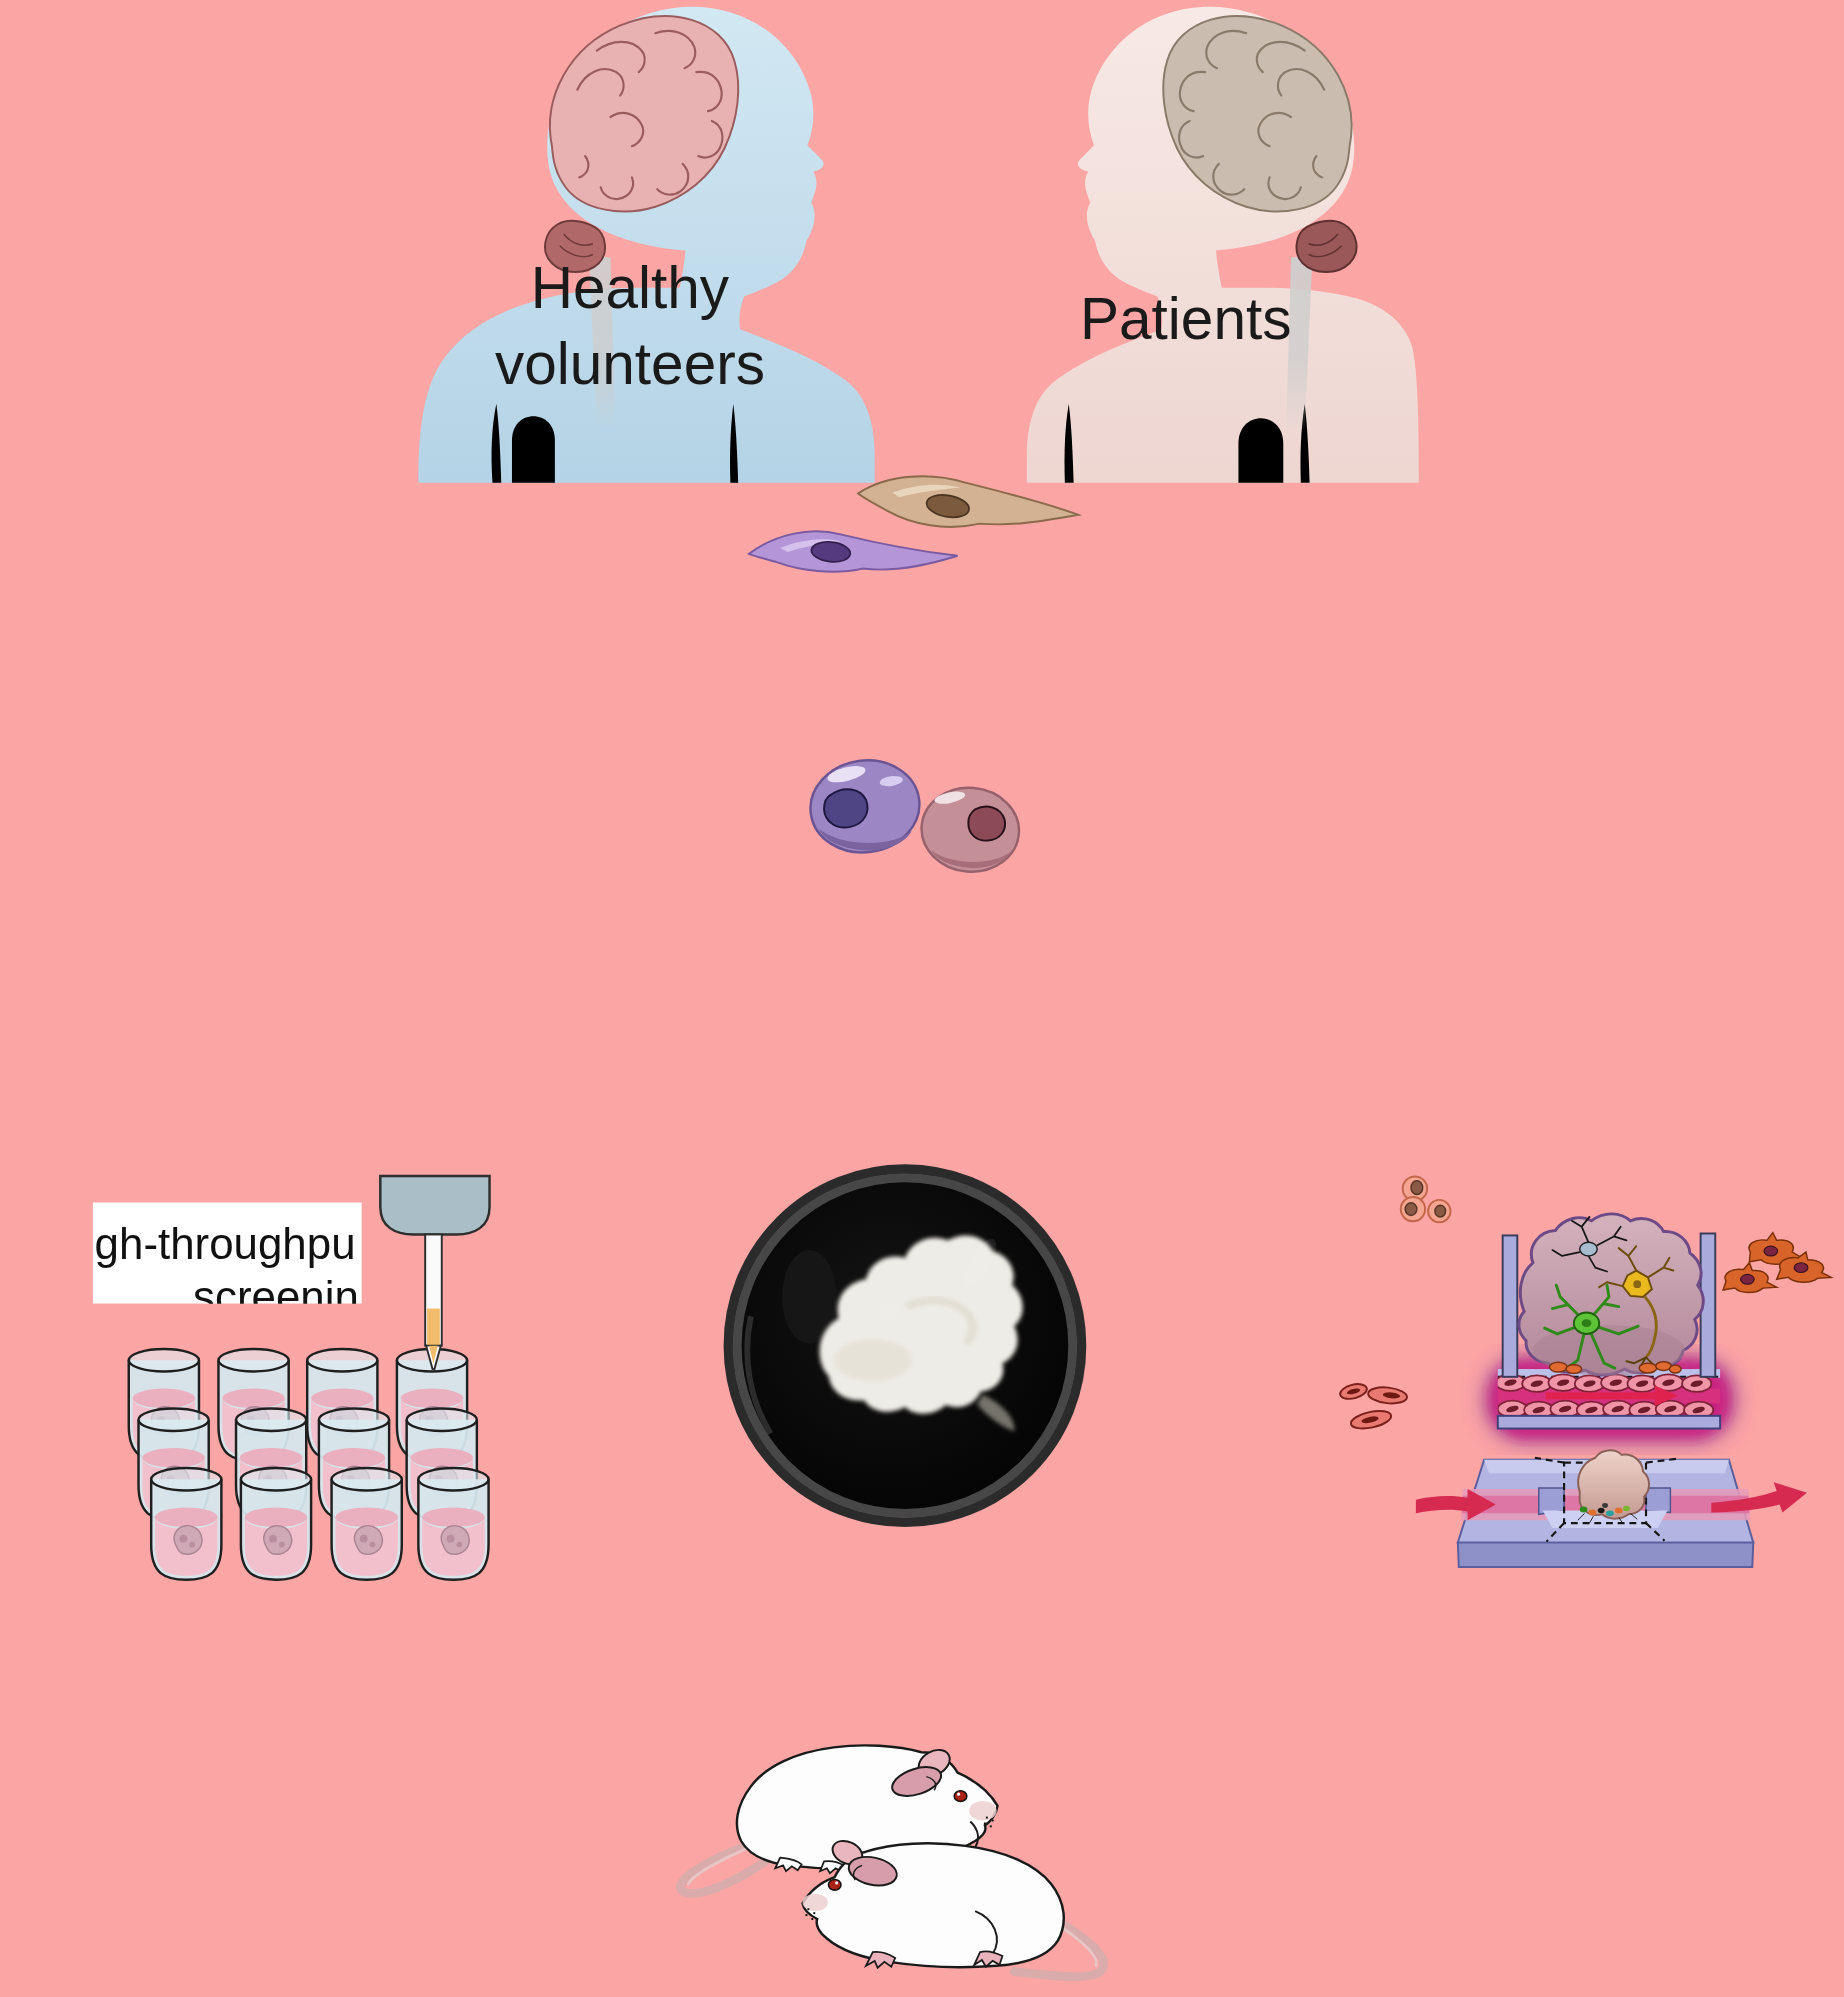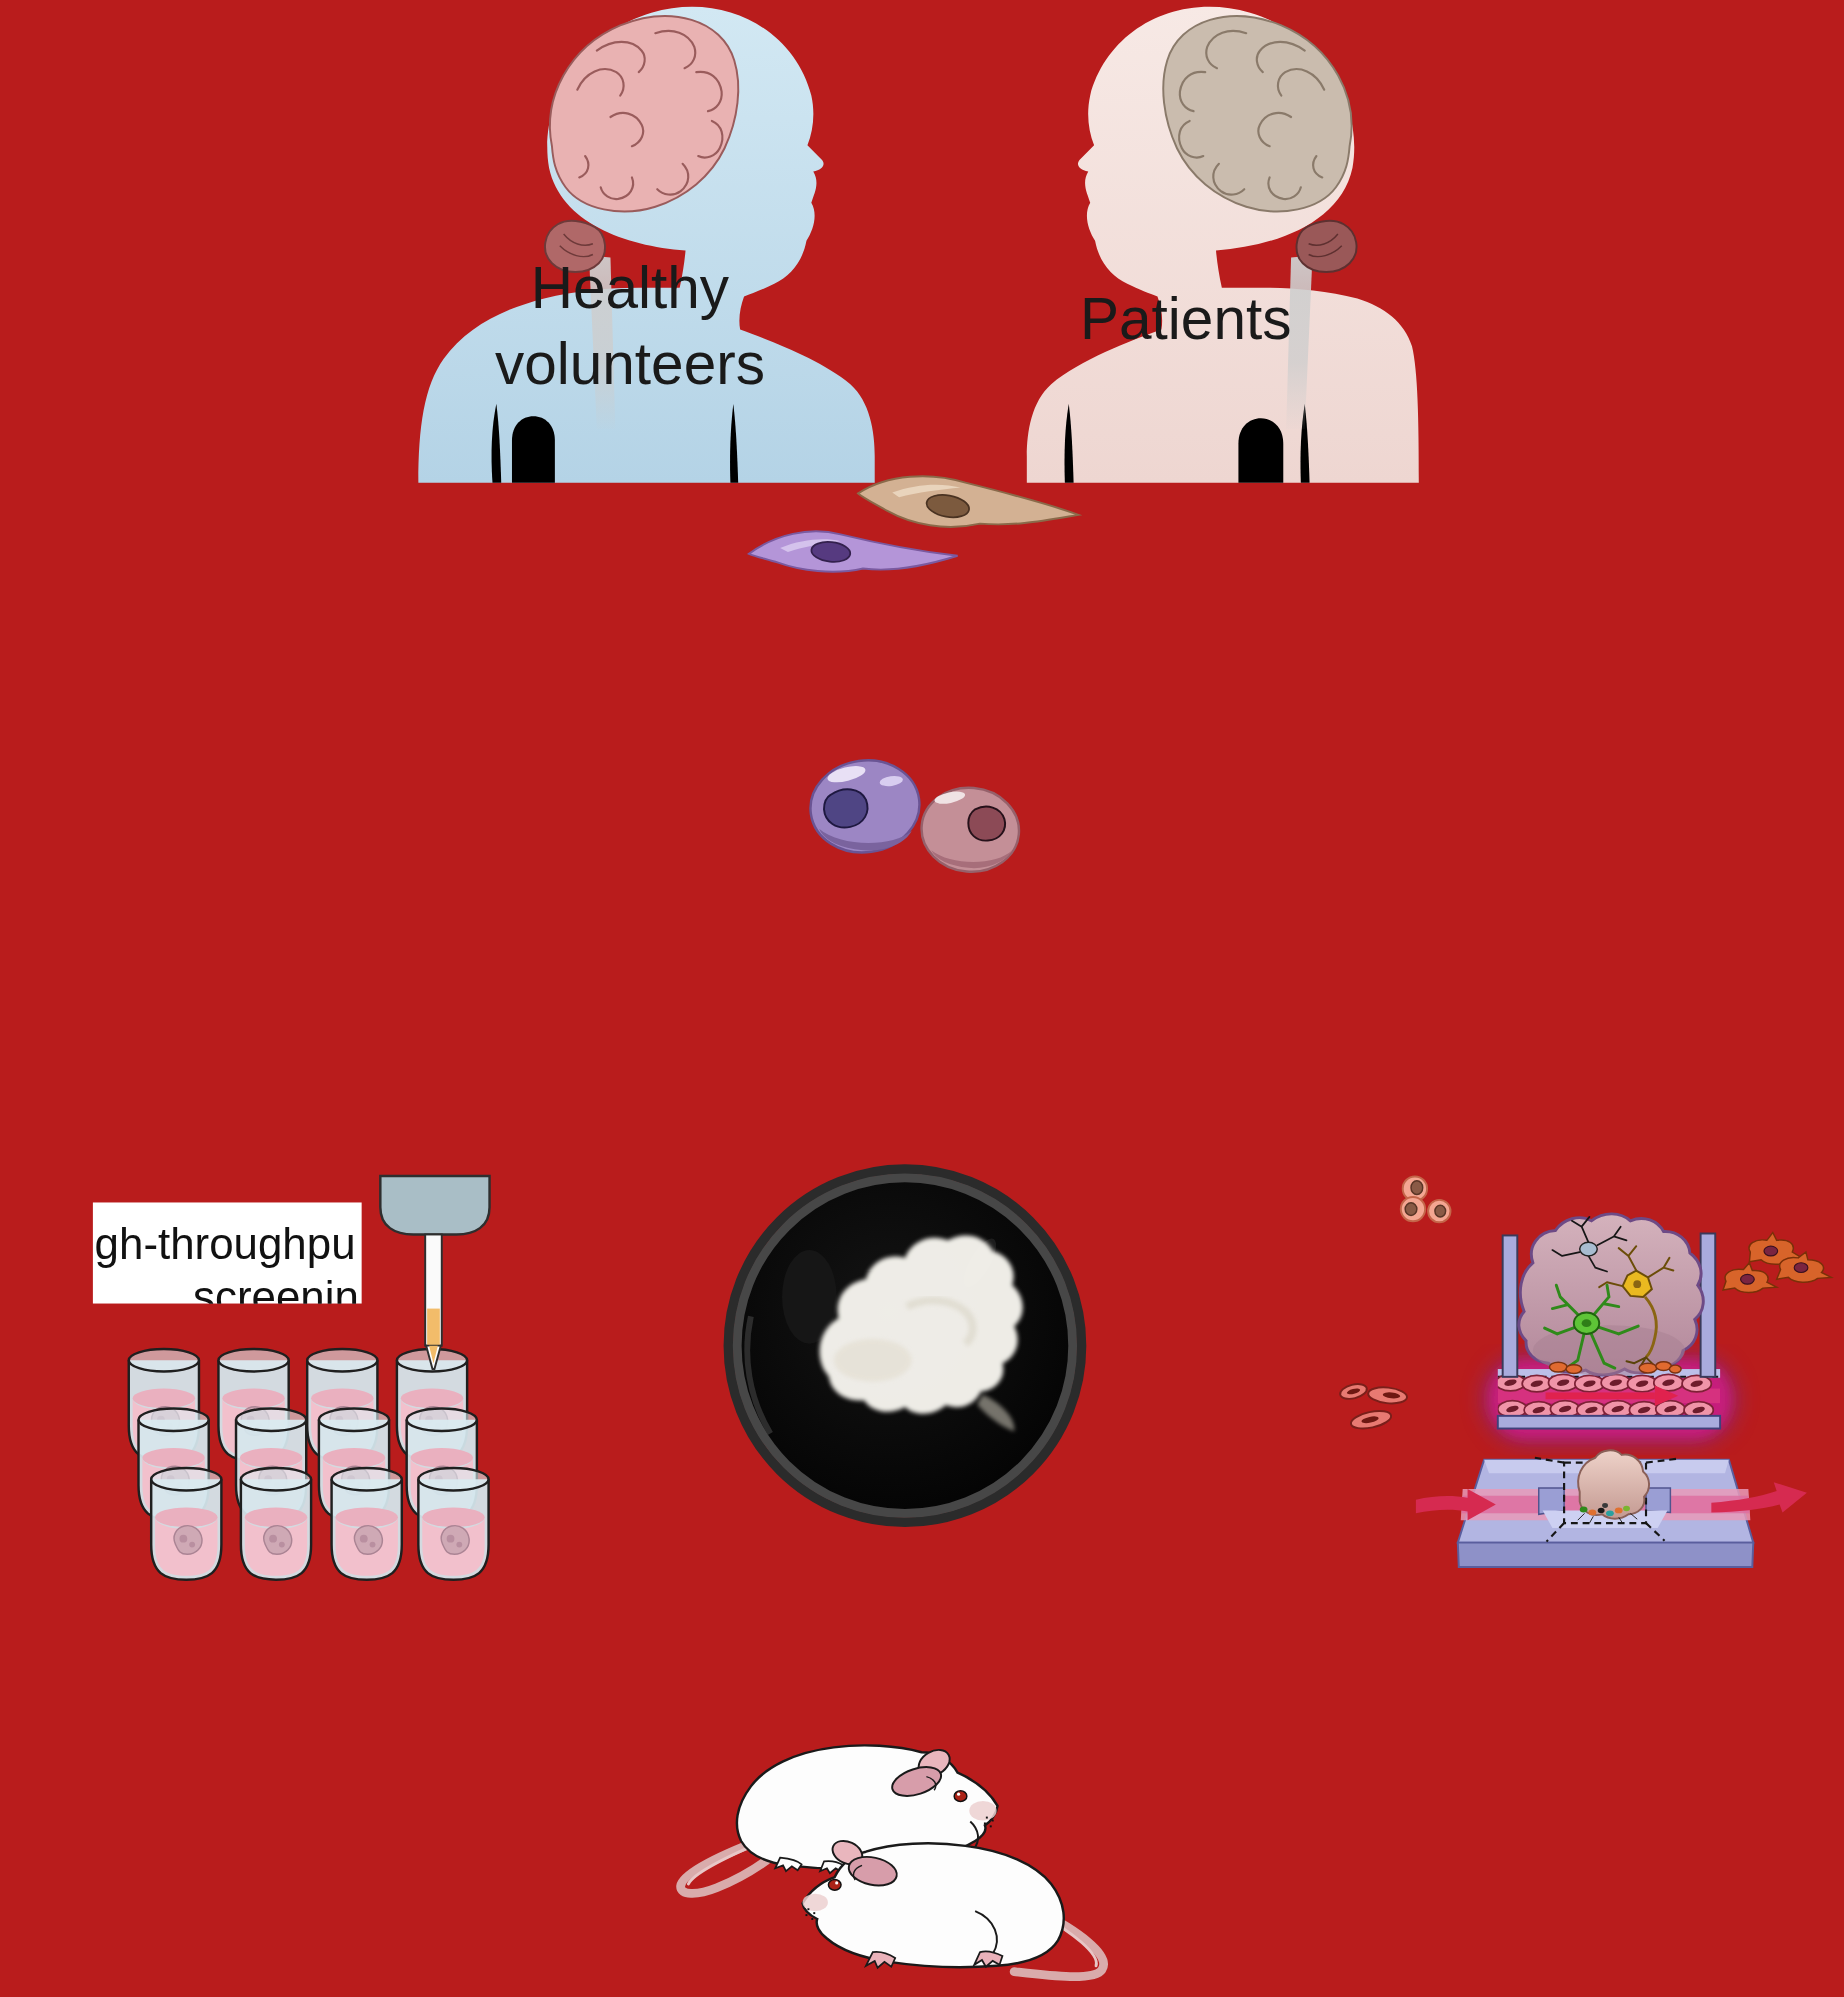--- a/index.html
+++ b/index.html
@@ -1,16 +1,16 @@
 <!DOCTYPE html>
 <html><head>
 <meta charset="utf-8">
 <style>
   html,body{margin:0;padding:0;background:#000;}
-  #stage{position:relative;width:1844px;height:1997px;background:#b91c1c;overflow:hidden;
+  #stage{position:relative;width:1844px;height:1997px;background:#fca5a5;overflow:hidden;
          font-family:"Liberation Sans", sans-serif;}
   #stage svg{position:absolute;left:0;top:0;}
   text{font-family:"Liberation Sans", sans-serif;}
 </style>
 </head>
 <body>
 
 <div id="stage">
 <svg width="1844" height="1997" viewBox="0 0 1891 2048" xmlns="http://www.w3.org/2000/svg">
   <defs>

